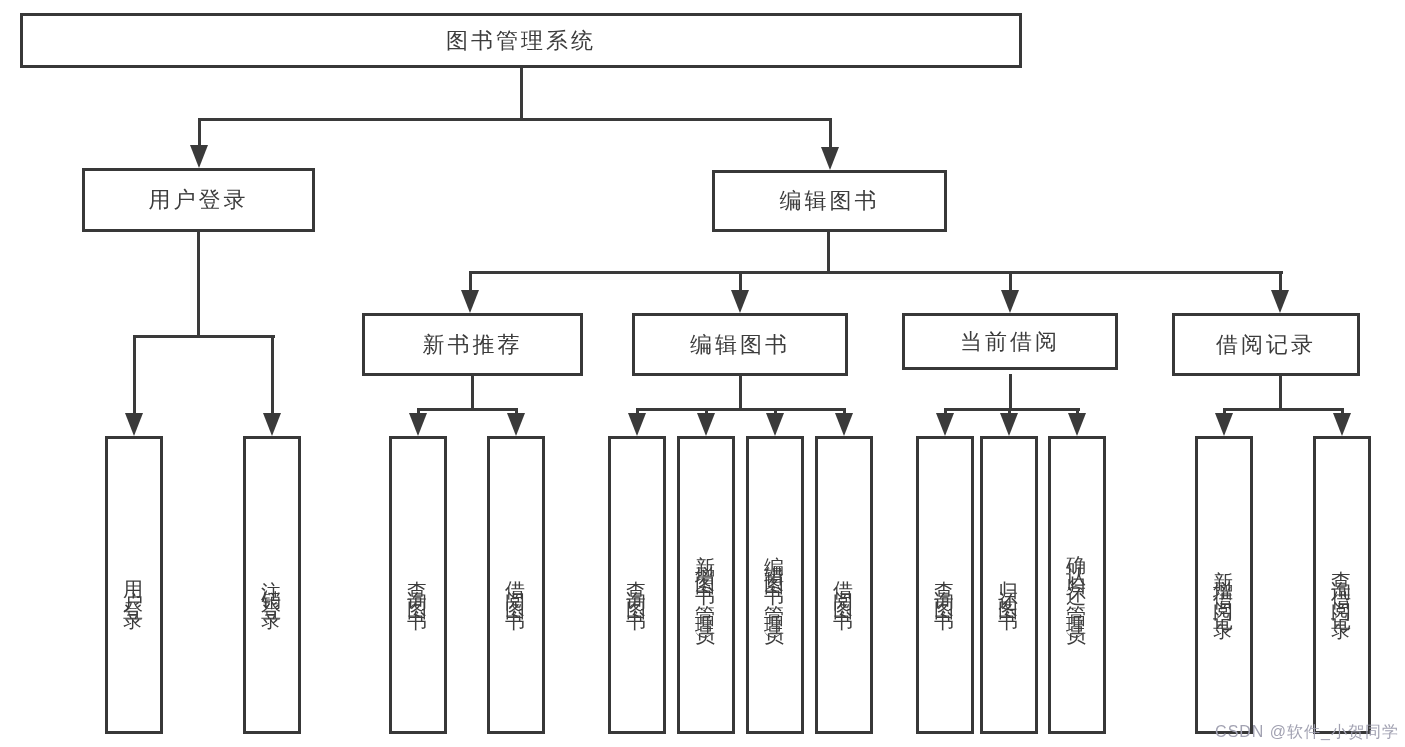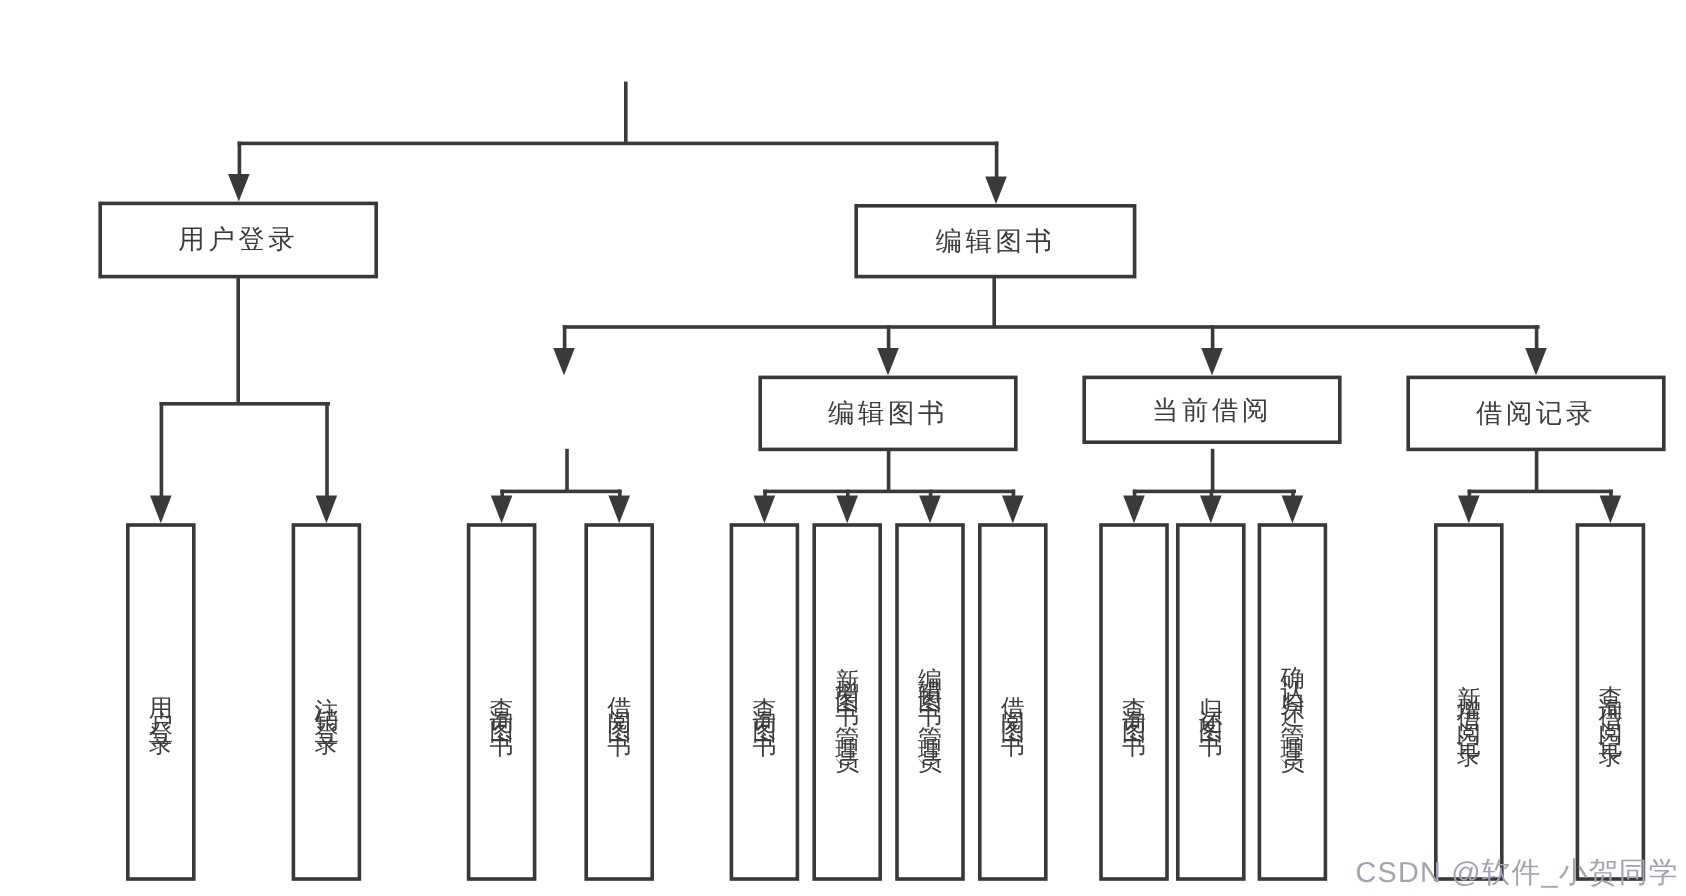--- a/index.html
+++ b/index.html
@@ -19,43 +19,49 @@
     font-size:20px; letter-spacing:10px; color:#3c3c3c; white-space:nowrap;
   }
   .line { position:absolute; background:#3a3a3a; }
   .arrow {
     position:absolute; width:0; height:0;
     border-left:9px solid transparent; border-right:9px solid transparent;
     border-top:23px solid #3a3a3a;
   }
   .watermark {
     position:absolute; right:6px; bottom:4px;
-    font-size:24px; color:#a2a2b2; letter-spacing:1px; white-space:nowrap;
+    font-size:16px; color:#a2a2b2; letter-spacing:1px; white-space:nowrap;
   }
 </style>
 </head>
 <body>
 
 <div id="stage">
 
+  <div class="box" style="left:20px;top:13px;width:1002px;height:55px">
+    <span class="hlbl">图书管理系统</span>
+  </div>
 
   <div class="box" style="left:82px;top:168px;width:233px;height:64px">
     <span class="hlbl">用户登录</span>
   </div>
   <div class="box" style="left:712px;top:170px;width:235px;height:62px">
     <span class="hlbl">编辑图书</span>
   </div>
 
+  <div class="box" style="left:362px;top:313px;width:221px;height:63px">
+    <span class="hlbl">新书推荐</span>
+  </div>
   <div class="box" style="left:632px;top:313px;width:216px;height:63px">
     <span class="hlbl">编辑图书</span>
   </div>
   <div class="box" style="left:902px;top:313px;width:216px;height:57px">
     <span class="hlbl">当前借阅</span>
   </div>
-  <div class="box" style="left:1172px;top:313px;width:216px;height:63px">
+  <div class="box" style="left:1172px;top:313px;width:188px;height:63px">
     <span class="hlbl">借阅记录</span>
   </div>
 
   <div class="box" style="left:105px;top:436px;width:58px;height:298px">
     <span class="vlbl">用户登录</span>
   </div>
   <div class="box" style="left:243px;top:436px;width:58px;height:298px">
     <span class="vlbl">注销登录</span>
   </div>
 

